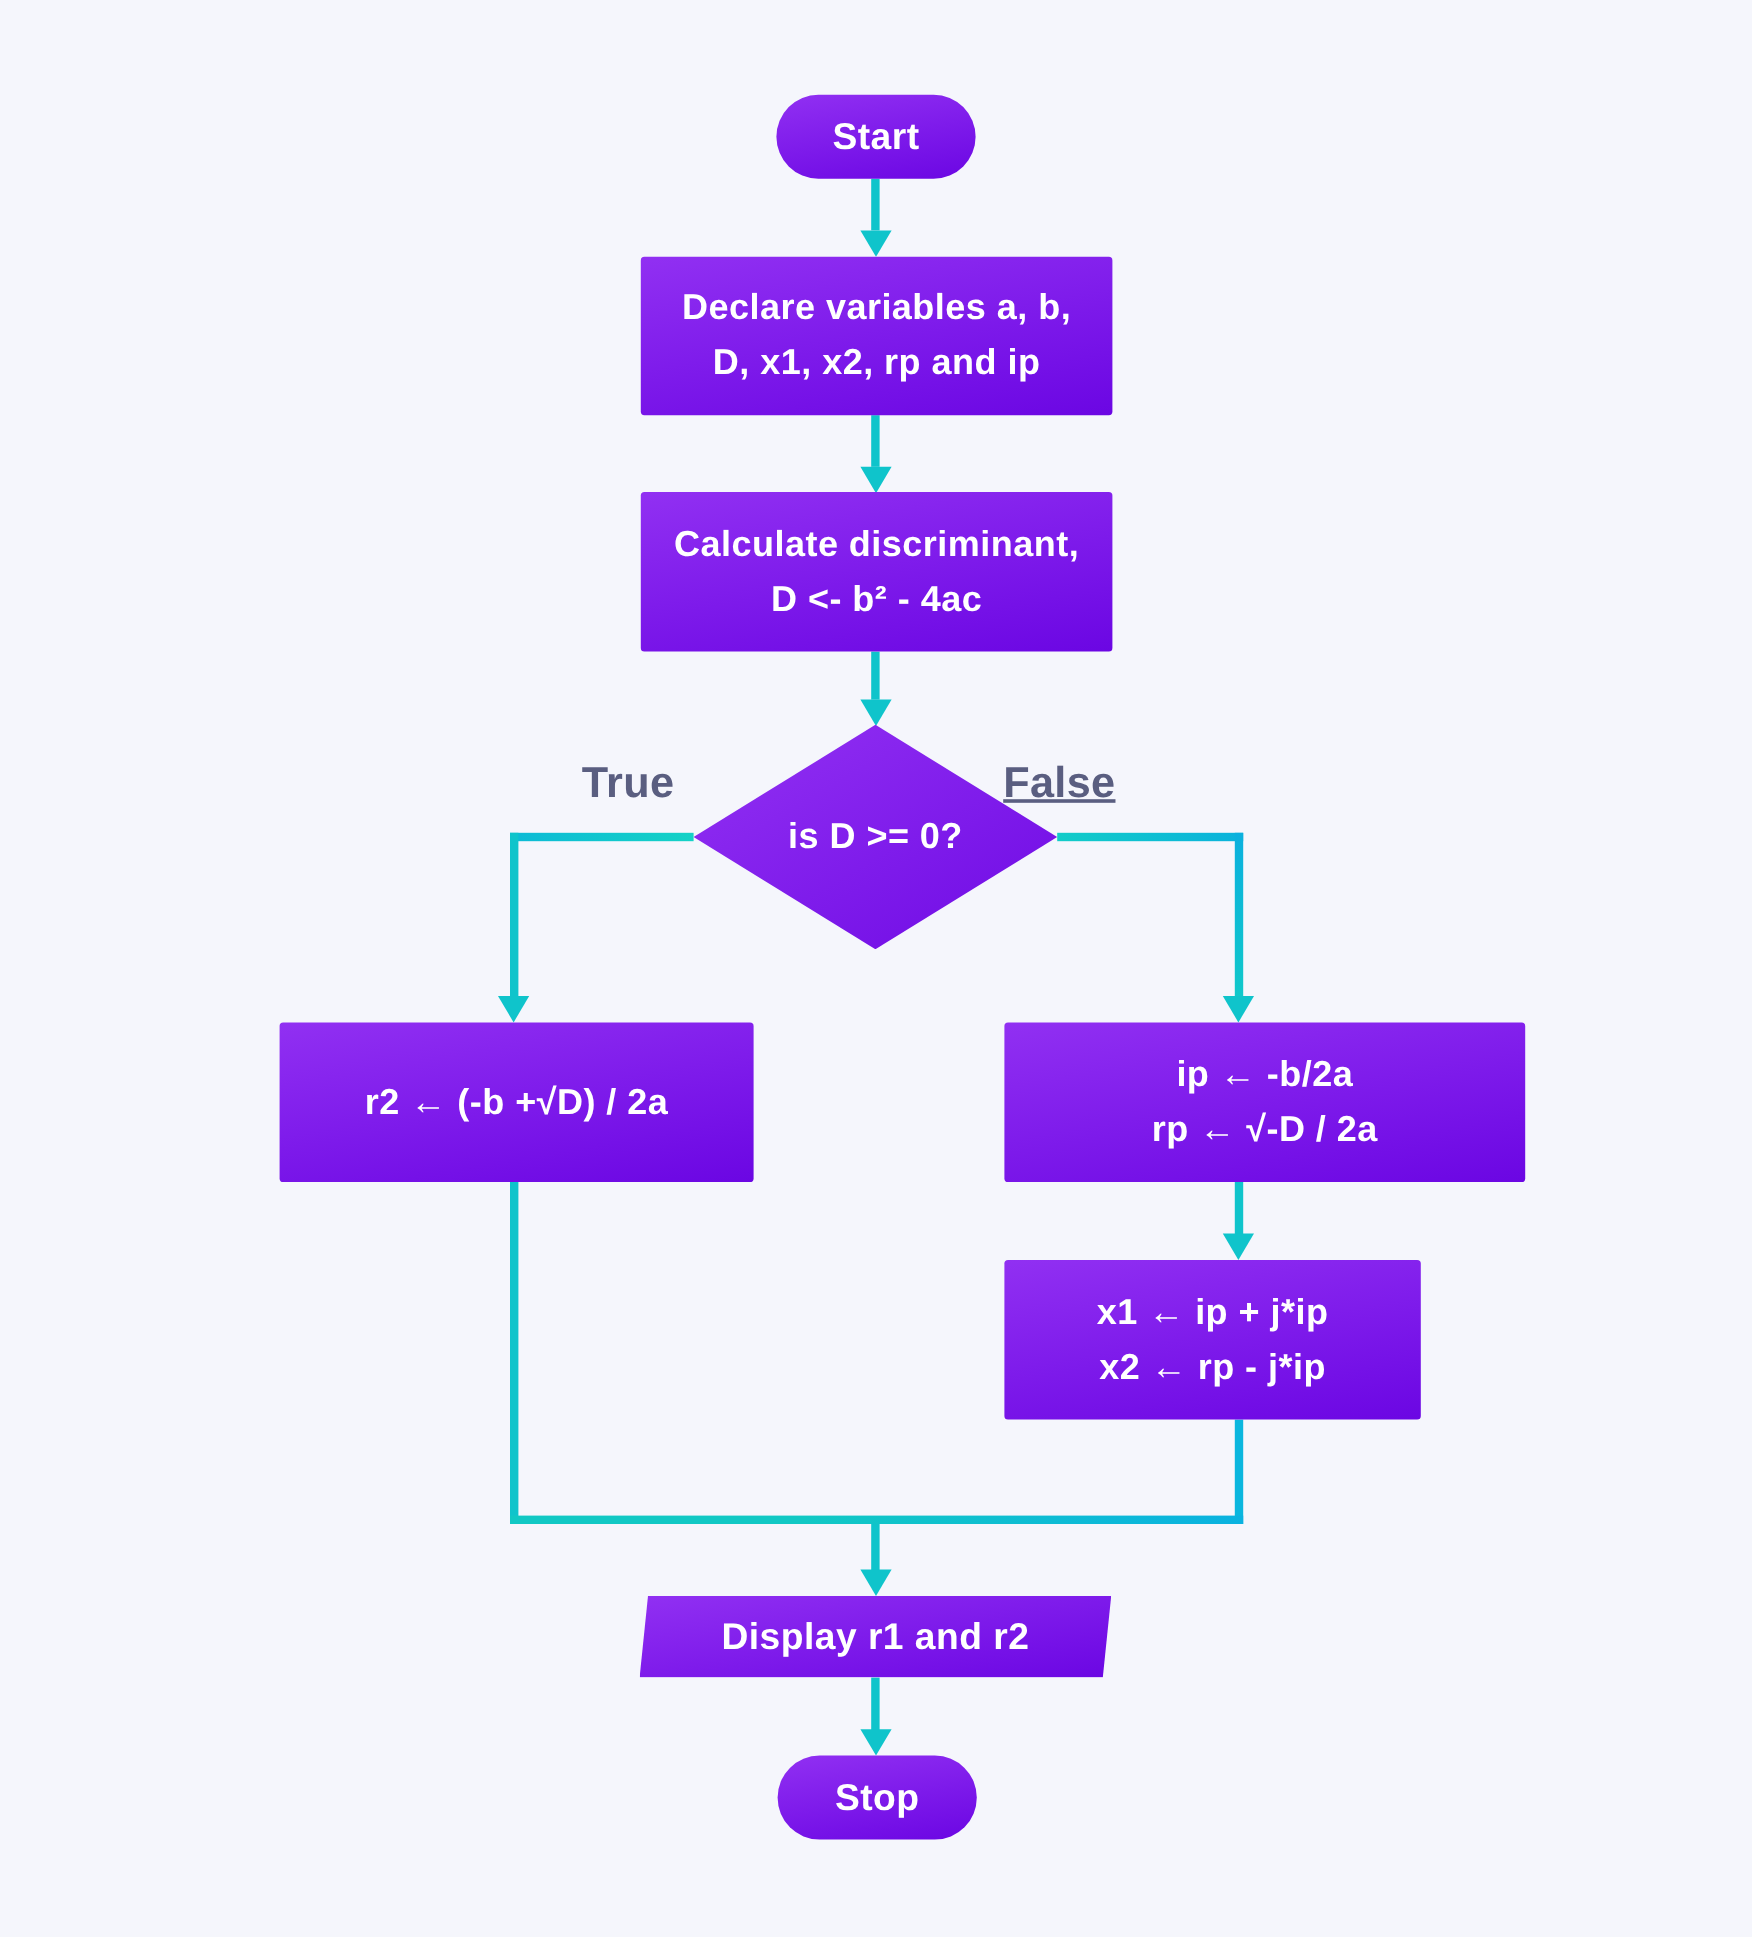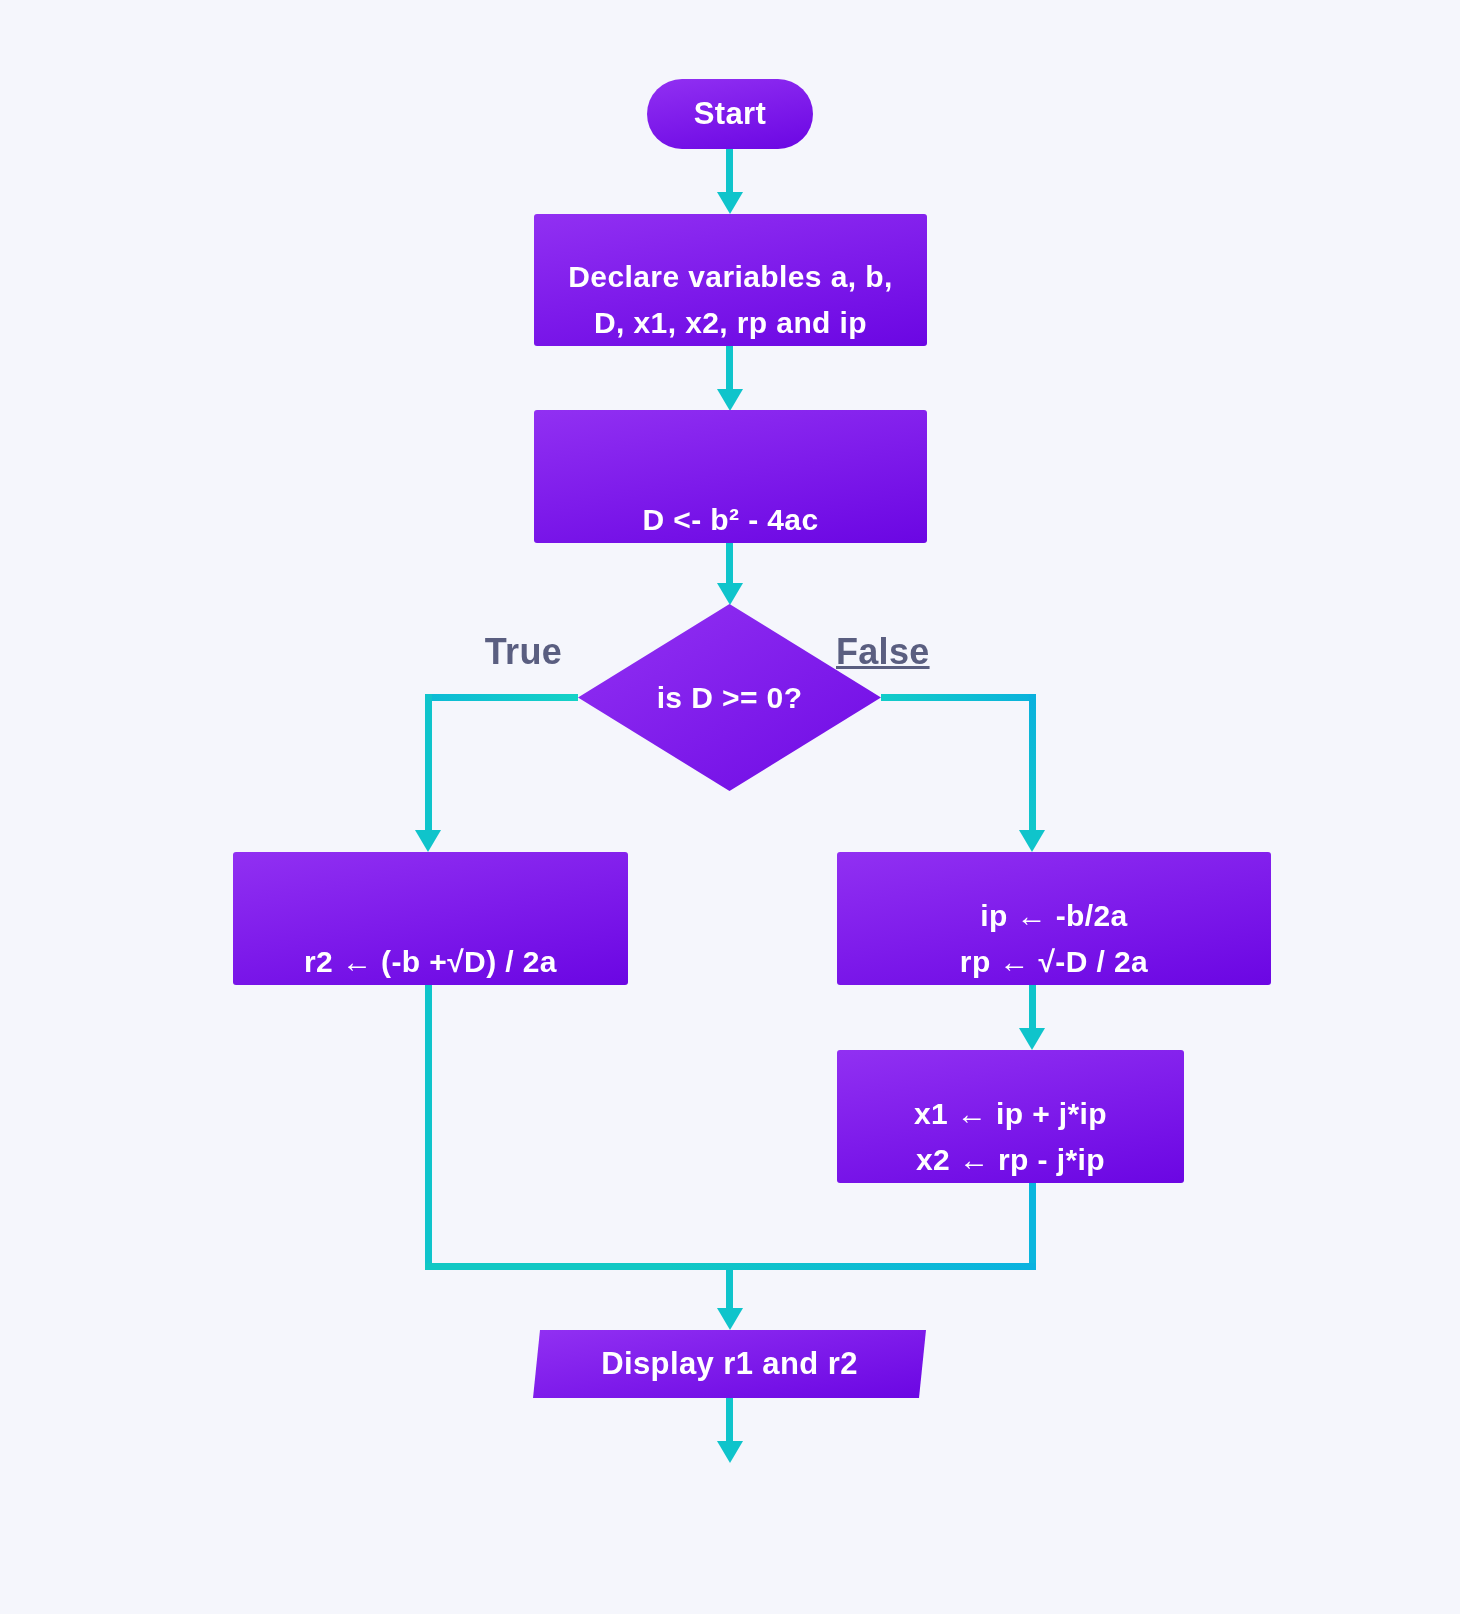--- a/index.html
+++ b/index.html
@@ -18,21 +18,21 @@
   
   .node{
     position:absolute;
     display:flex;flex-direction:column;align-items:center;justify-content:center;
     background:linear-gradient(170deg,var(--node-top) 0%,var(--node-bottom) 100%);
     color:var(--node-text);
     font-size:30px;font-weight:700;letter-spacing:.4px;
     text-align:center;line-height:46px;
   }
   .pill{width:166px;height:70px;border-radius:35px;font-size:31px;}
-  .rect{width:393px;height:133px;border-radius:3px;justify-content:flex-end;}
+  .rect{width:393px;height:133px;border-radius:3px;}
   #n-start{left:647px;top:79px;}
   #n-declare{left:534px;top:214px;height:132px;}
   #n-calc{left:534px;top:410px;}
   #n-diamond{
     left:578px;top:604px;width:303px;height:187px;
     clip-path:polygon(50% 0,100% 50%,50% 100%,0 50%);
     background:linear-gradient(150deg,var(--node-top) 5%,var(--node-bottom) 110%);
   }
   #n-left{left:233px;top:852px;width:395px;}
   #n-right1{left:837px;top:852px;width:434px;}
@@ -131,20 +131,21 @@
   <div class="node pill" id="n-start">
     <span class="ln">Start</span>
   </div>
 
   <div class="node rect" id="n-declare">
     <span class="ln">Declare variables a, b,</span>
     <span class="ln">D, x1, x2, rp and ip</span>
   </div>
 
   <div class="node rect" id="n-calc">
+    <span class="ln">Calculate discriminant,</span>
     <span class="ln">D &lt;- b² - 4ac</span>
   </div>
 
   <div class="node" id="n-diamond">
     <span class="ln">is D &gt;= 0?</span>
   </div>
 
   <div class="node rect" id="n-left">
     <span class="ln">r2 ← (-b +√D) / 2a</span>
   </div>
@@ -156,14 +157,17 @@
 
   <div class="node rect" id="n-right2">
     <span class="ln">x1 ← ip + j*ip</span>
     <span class="ln">x2 ← rp - j*ip</span>
   </div>
 
   <div class="node" id="n-display">
     <span class="ln">Display r1 and r2</span>
   </div>
 
+  <div class="node pill" id="n-stop">
+    <span class="ln">Stop</span>
+  </div>
 
 </div>
 
 </body></html>

